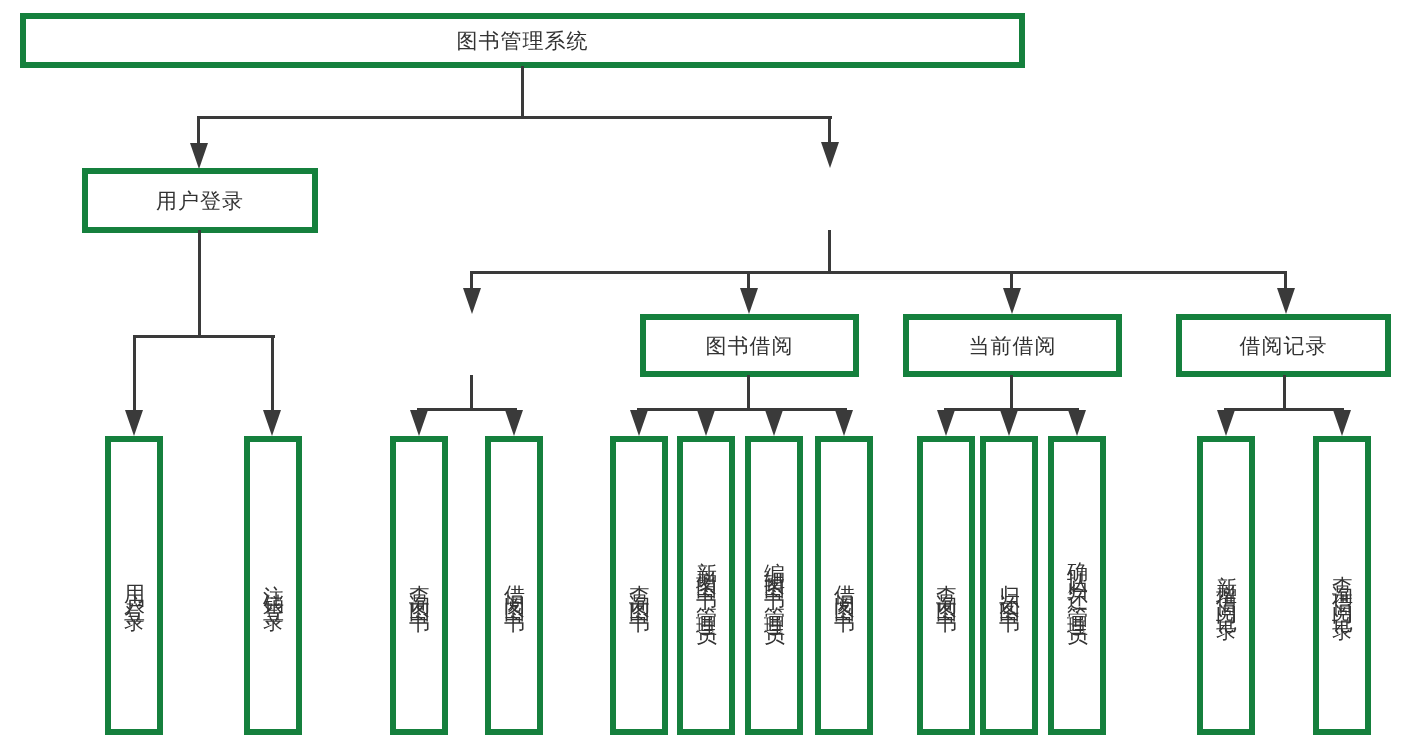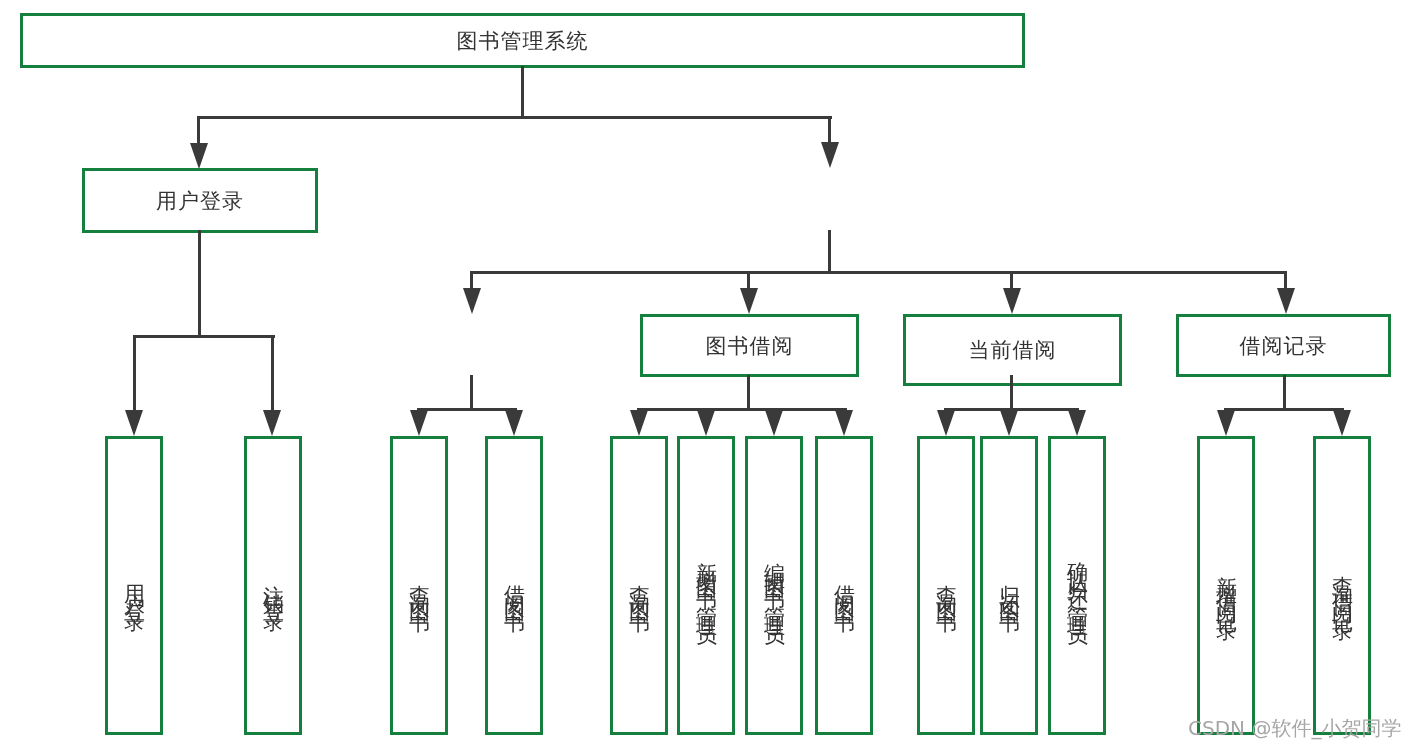--- a/index.html
+++ b/index.html
@@ -7,21 +7,21 @@
     position: relative;
     width: 1405px;
     height: 747px;
     background: #ffffff;
     font-family: "DejaVu Sans", "Liberation Sans", sans-serif;
     overflow: hidden;
   }
   .box {
     position: absolute;
     box-sizing: border-box;
-    border: 3px solid #15803d;
+    border: 6px solid #15803d;
     background: #ffffff;
     display: flex;
     align-items: center;
     justify-content: center;
     color: #333333;
   }
   .hbox { font-size: 21px; letter-spacing: 1px; }
   .leaf { width: 58px; top: 436px; height: 299px; }
   .leaf .vtext {
     writing-mode: vertical-rl;
@@ -83,21 +83,21 @@
   <div class="vline" style="left:747px; top:271px; height:20px;"></div>
   <div class="arr" style="left:740px; top:288px;"></div>
   <div class="vline" style="left:1010px; top:271px; height:20px;"></div>
   <div class="arr" style="left:1003px; top:288px;"></div>
   <div class="vline" style="left:1284px; top:271px; height:20px;"></div>
   <div class="arr" style="left:1277px; top:288px;"></div>
 
   <div class="box hbox" style="left:640px; top:314px; width:219px; height:63px;">
     <span>图书借阅</span>
   </div>
-  <div class="box hbox" style="left:903px; top:314px; width:219px; height:72px;">
+  <div class="box hbox" style="left:903px; top:314px; width:219px; height:63px;">
     <span>当前借阅</span>
   </div>
   <div class="box hbox" style="left:1176px; top:314px; width:215px; height:63px;">
     <span>借阅记录</span>
   </div>
 
   <div class="vline" style="left:470px; top:375px; height:36px;"></div>
   <div class="hline" style="left:417px; top:408px; width:100px;"></div>
   <div class="arr" style="left:410px; top:410px;"></div>
   <div class="arr" style="left:505px; top:410px;"></div>
@@ -157,15 +157,14 @@
     <span class="vtext">确认归还（管理员）</span>
   </div>
 
   <div class="box leaf" style="left:1197px;">
     <span class="vtext">新增借阅记录</span>
   </div>
   <div class="box leaf" style="left:1313px;">
     <span class="vtext">查询借阅记录</span>
   </div>
 
-  <div id="watermark">CSDN @软件_小贺同学</div>
 
 </div>
 
 </body></html>

